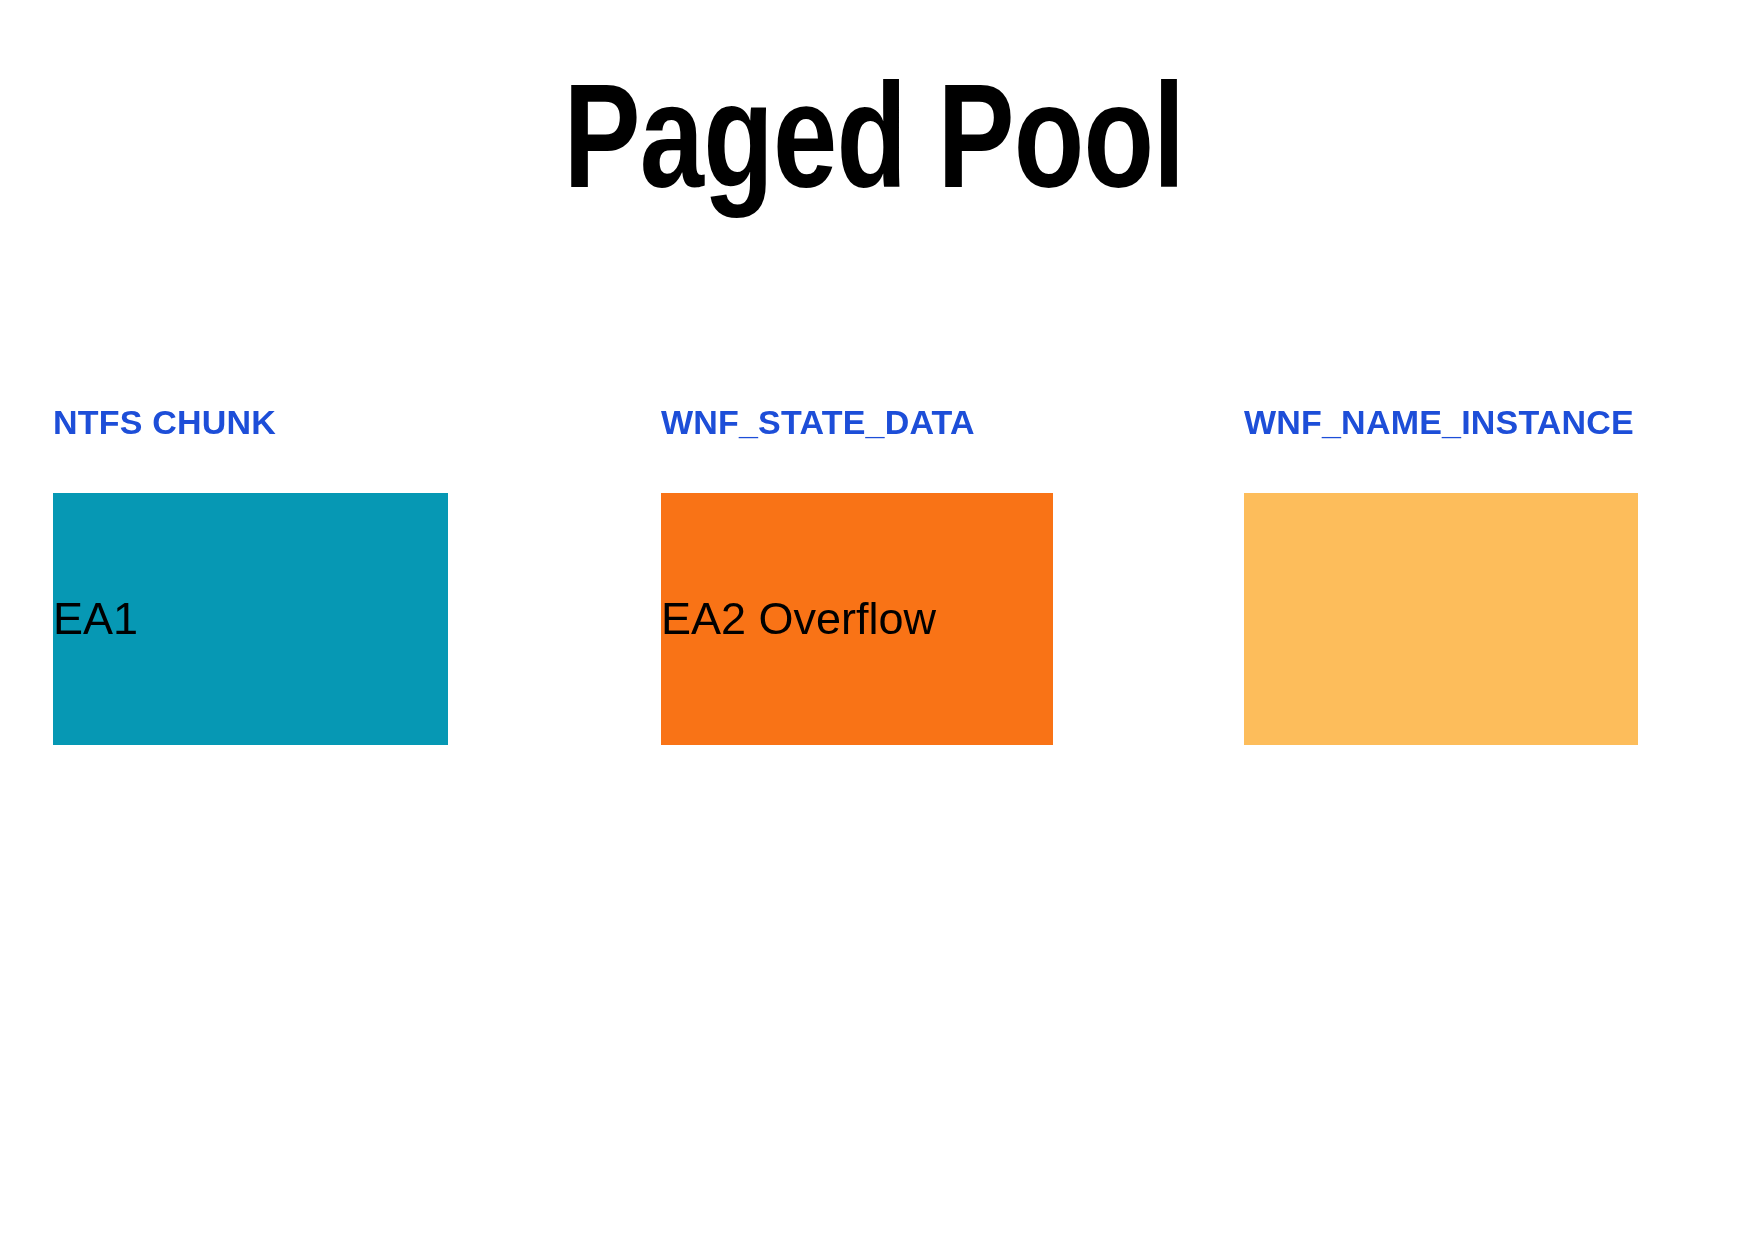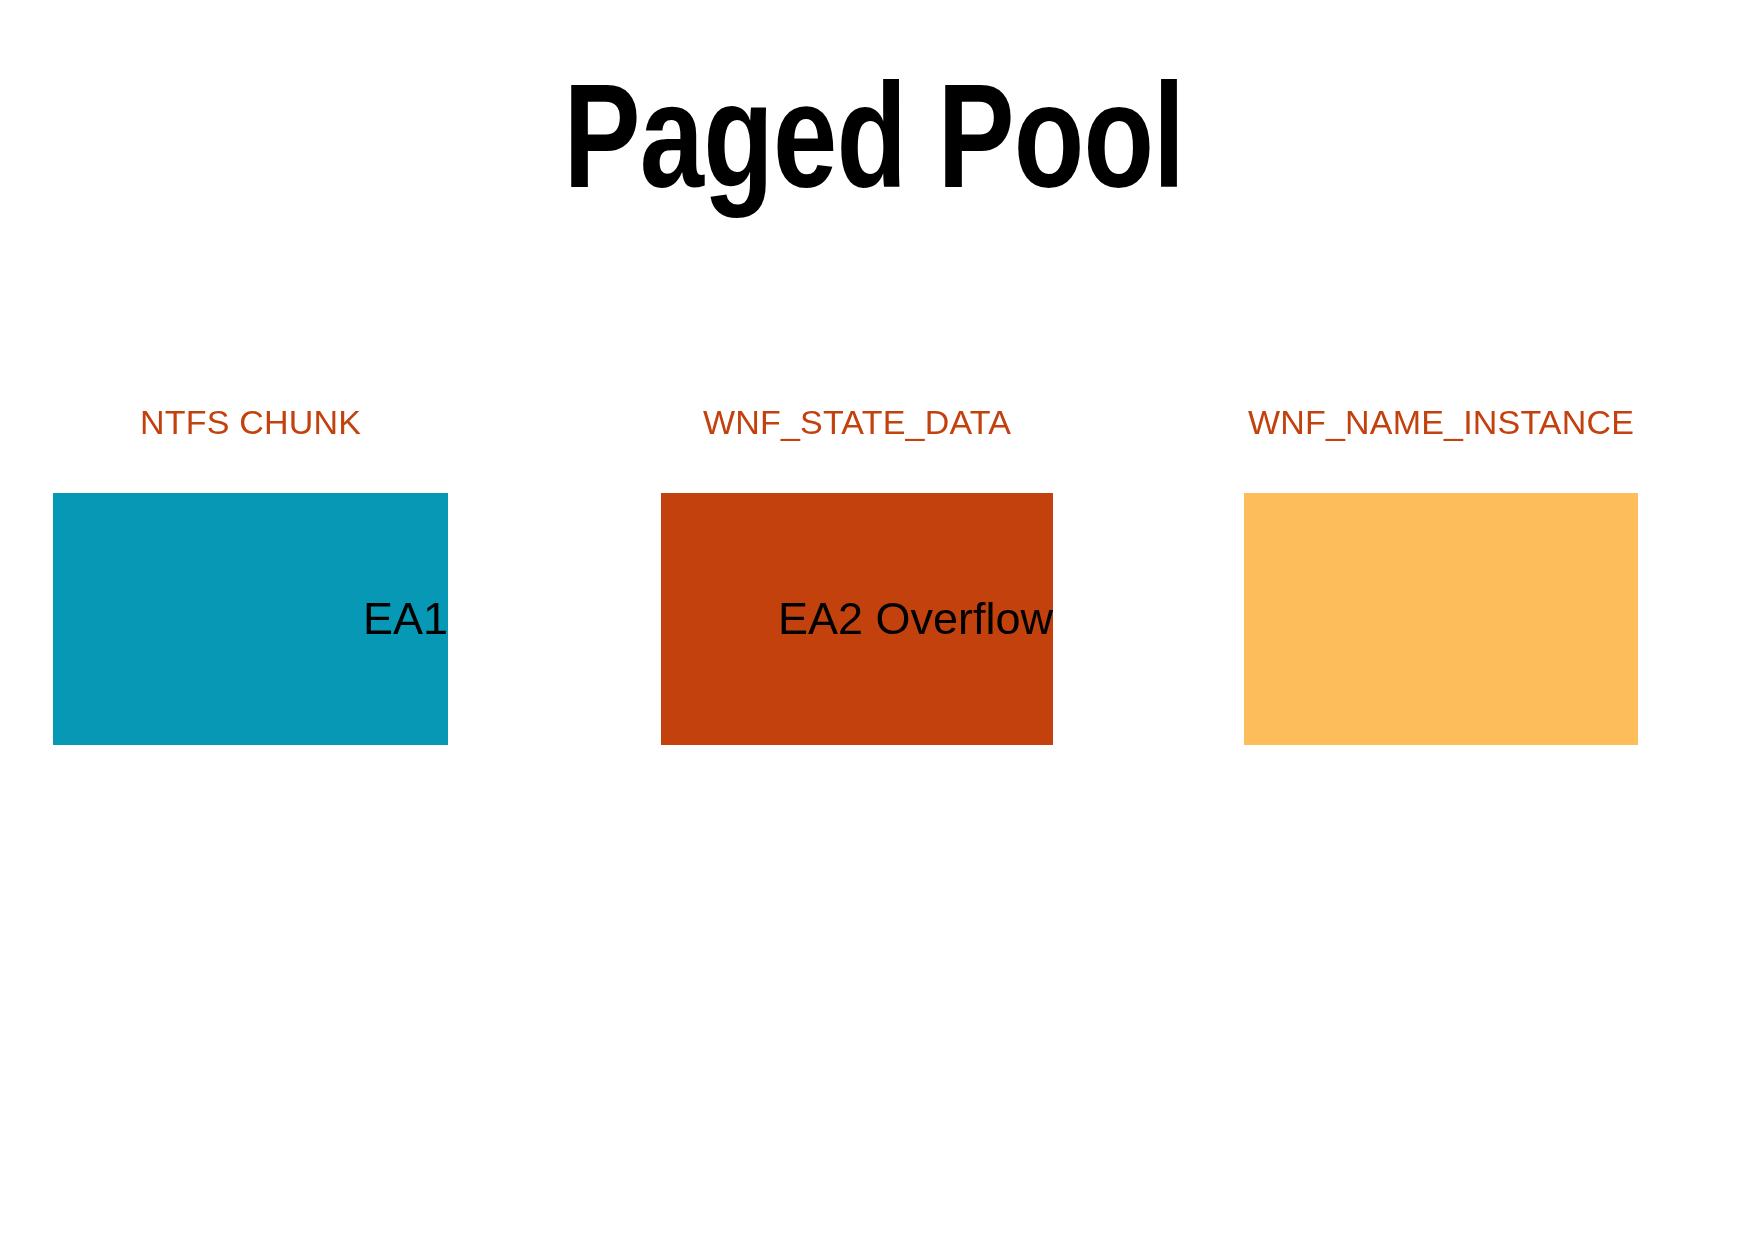--- a/index.html
+++ b/index.html
@@ -44,38 +44,38 @@
   
   .pool-column {
     position: absolute;
     top: 400px;
   }
 
   .block-label {
     position: absolute;
     top: 0;
     width: 100%;
-    text-align: center;
+    text-align: left;
     font-family: "Liberation Sans", "DejaVu Sans", sans-serif;
-    font-weight: 400;
+    font-weight: 700;
     font-size: 34px;
     line-height: 44px;
     letter-spacing: 0.2px;
-    color: #c2410c;
+    color: #1d4ed8;
     white-space: nowrap;
   }
 
   .block {
     position: absolute;
     top: 93px;
     left: 0;
     height: 252px;
     display: flex;
     align-items: center;
-    justify-content: flex-end;
+    justify-content: flex-start;
     box-sizing: border-box;
   }
 
   .block-text {
     font-family: "Liberation Sans", "DejaVu Sans", sans-serif;
     font-weight: 400;
     font-size: 45px;
     line-height: 1.1;
     color: #000000;
     white-space: nowrap;
@@ -99,21 +99,21 @@
 
   <div class="pool-column" id="col-ntfs-chunk">
     <div class="block-label">NTFS CHUNK</div>
     <div class="block" style="background-color: rgb(6, 152, 180);">
       <span class="block-text">EA1</span>
     </div>
   </div>
 
   <div class="pool-column" id="col-wnf-state-data">
     <div class="block-label">WNF_STATE_DATA</div>
-    <div class="block" style="background-color: #c2410c;">
+    <div class="block" style="background-color: #f97316;">
       <span class="block-text">EA2 Overflow</span>
     </div>
   </div>
 
   <div class="pool-column" id="col-wnf-name-instance">
     <div class="block-label">WNF_NAME_INSTANCE</div>
     <div class="block" style="background-color: rgb(253, 189, 91);">
       <span class="block-text"></span>
     </div>
   </div>

